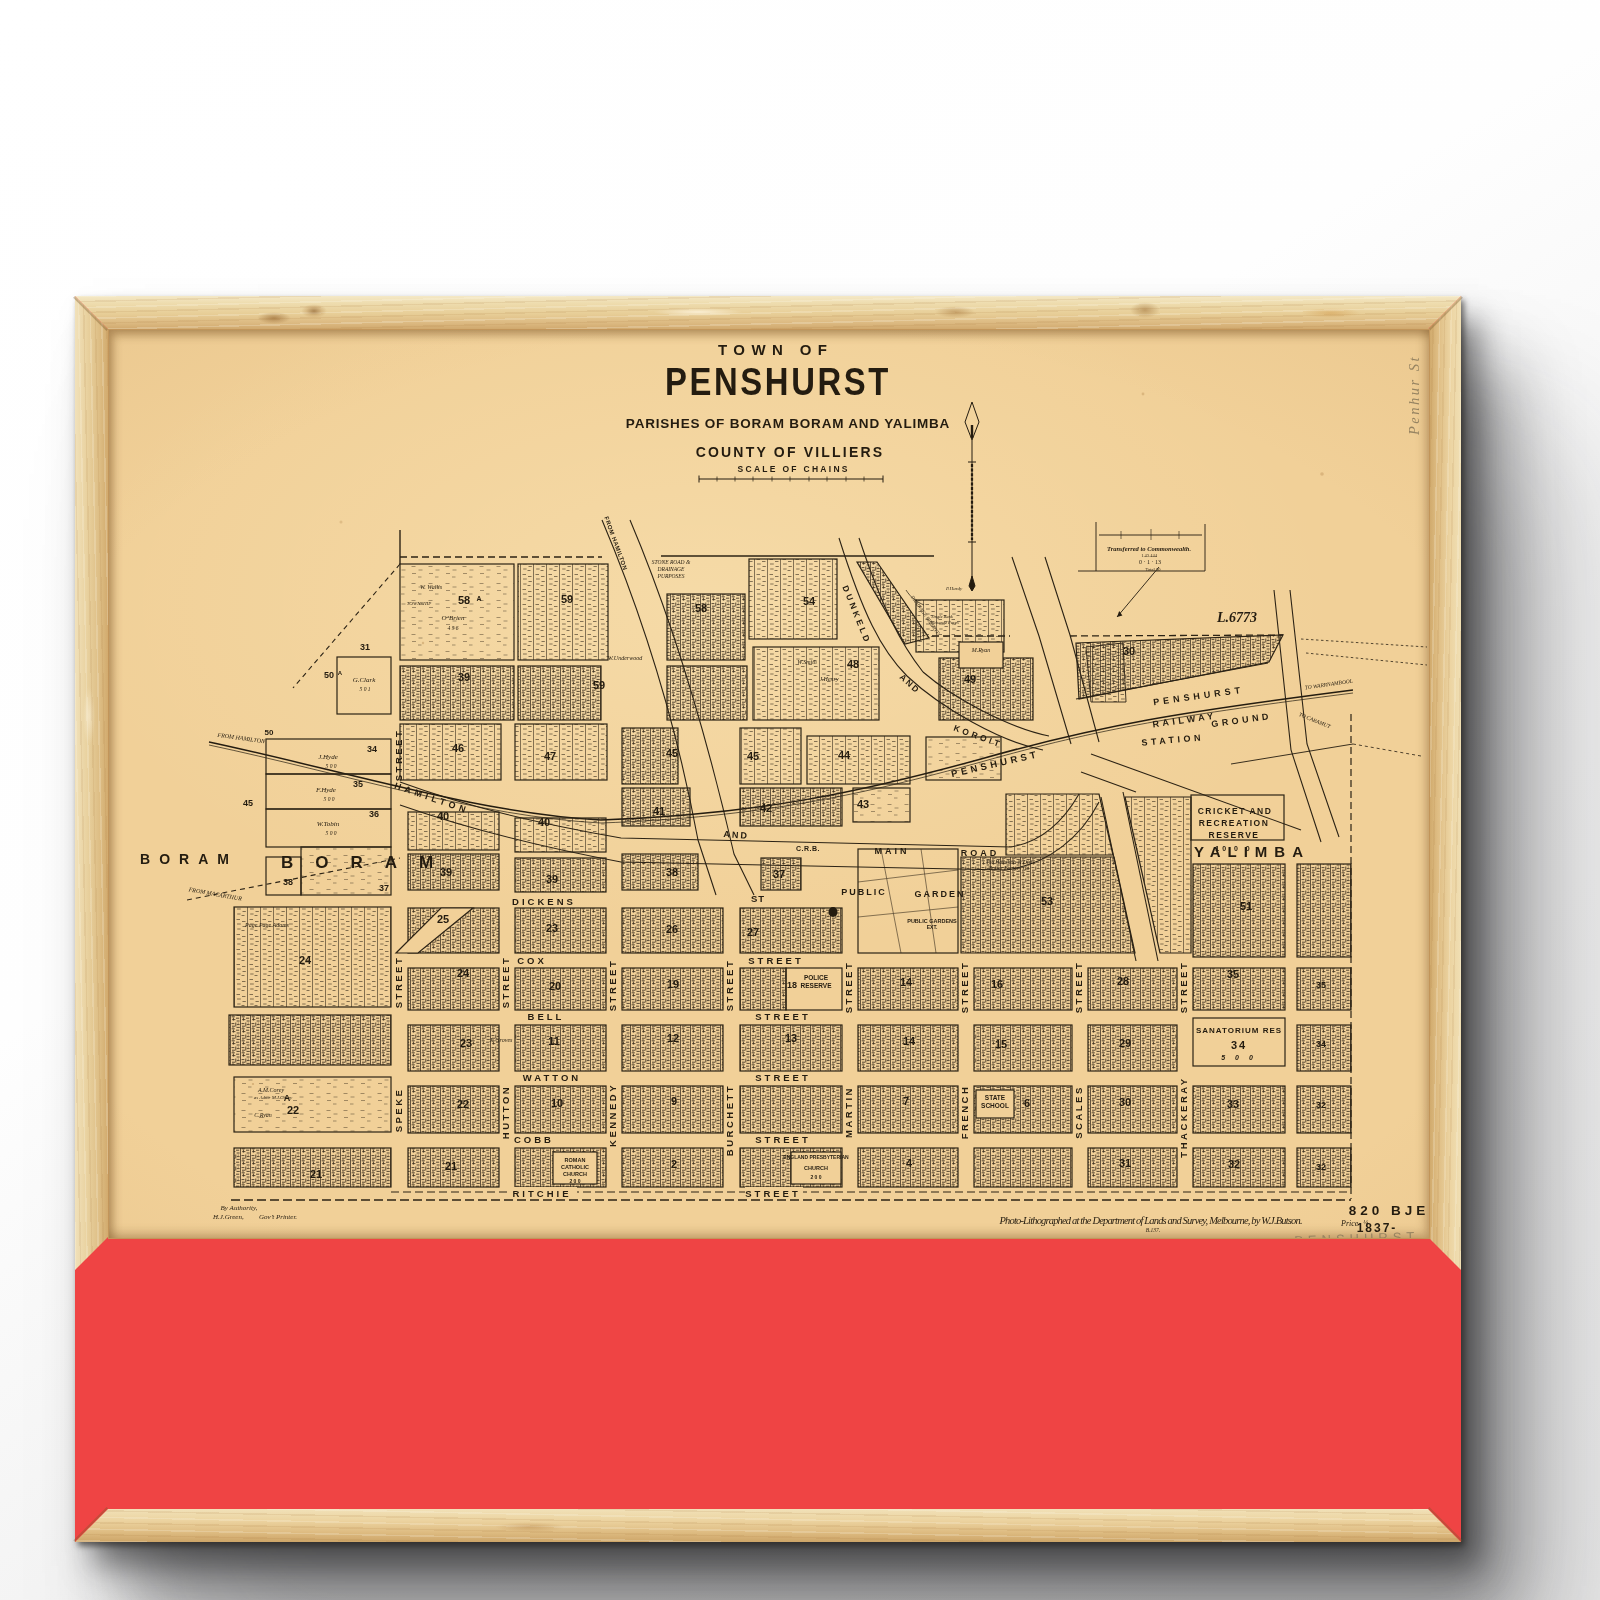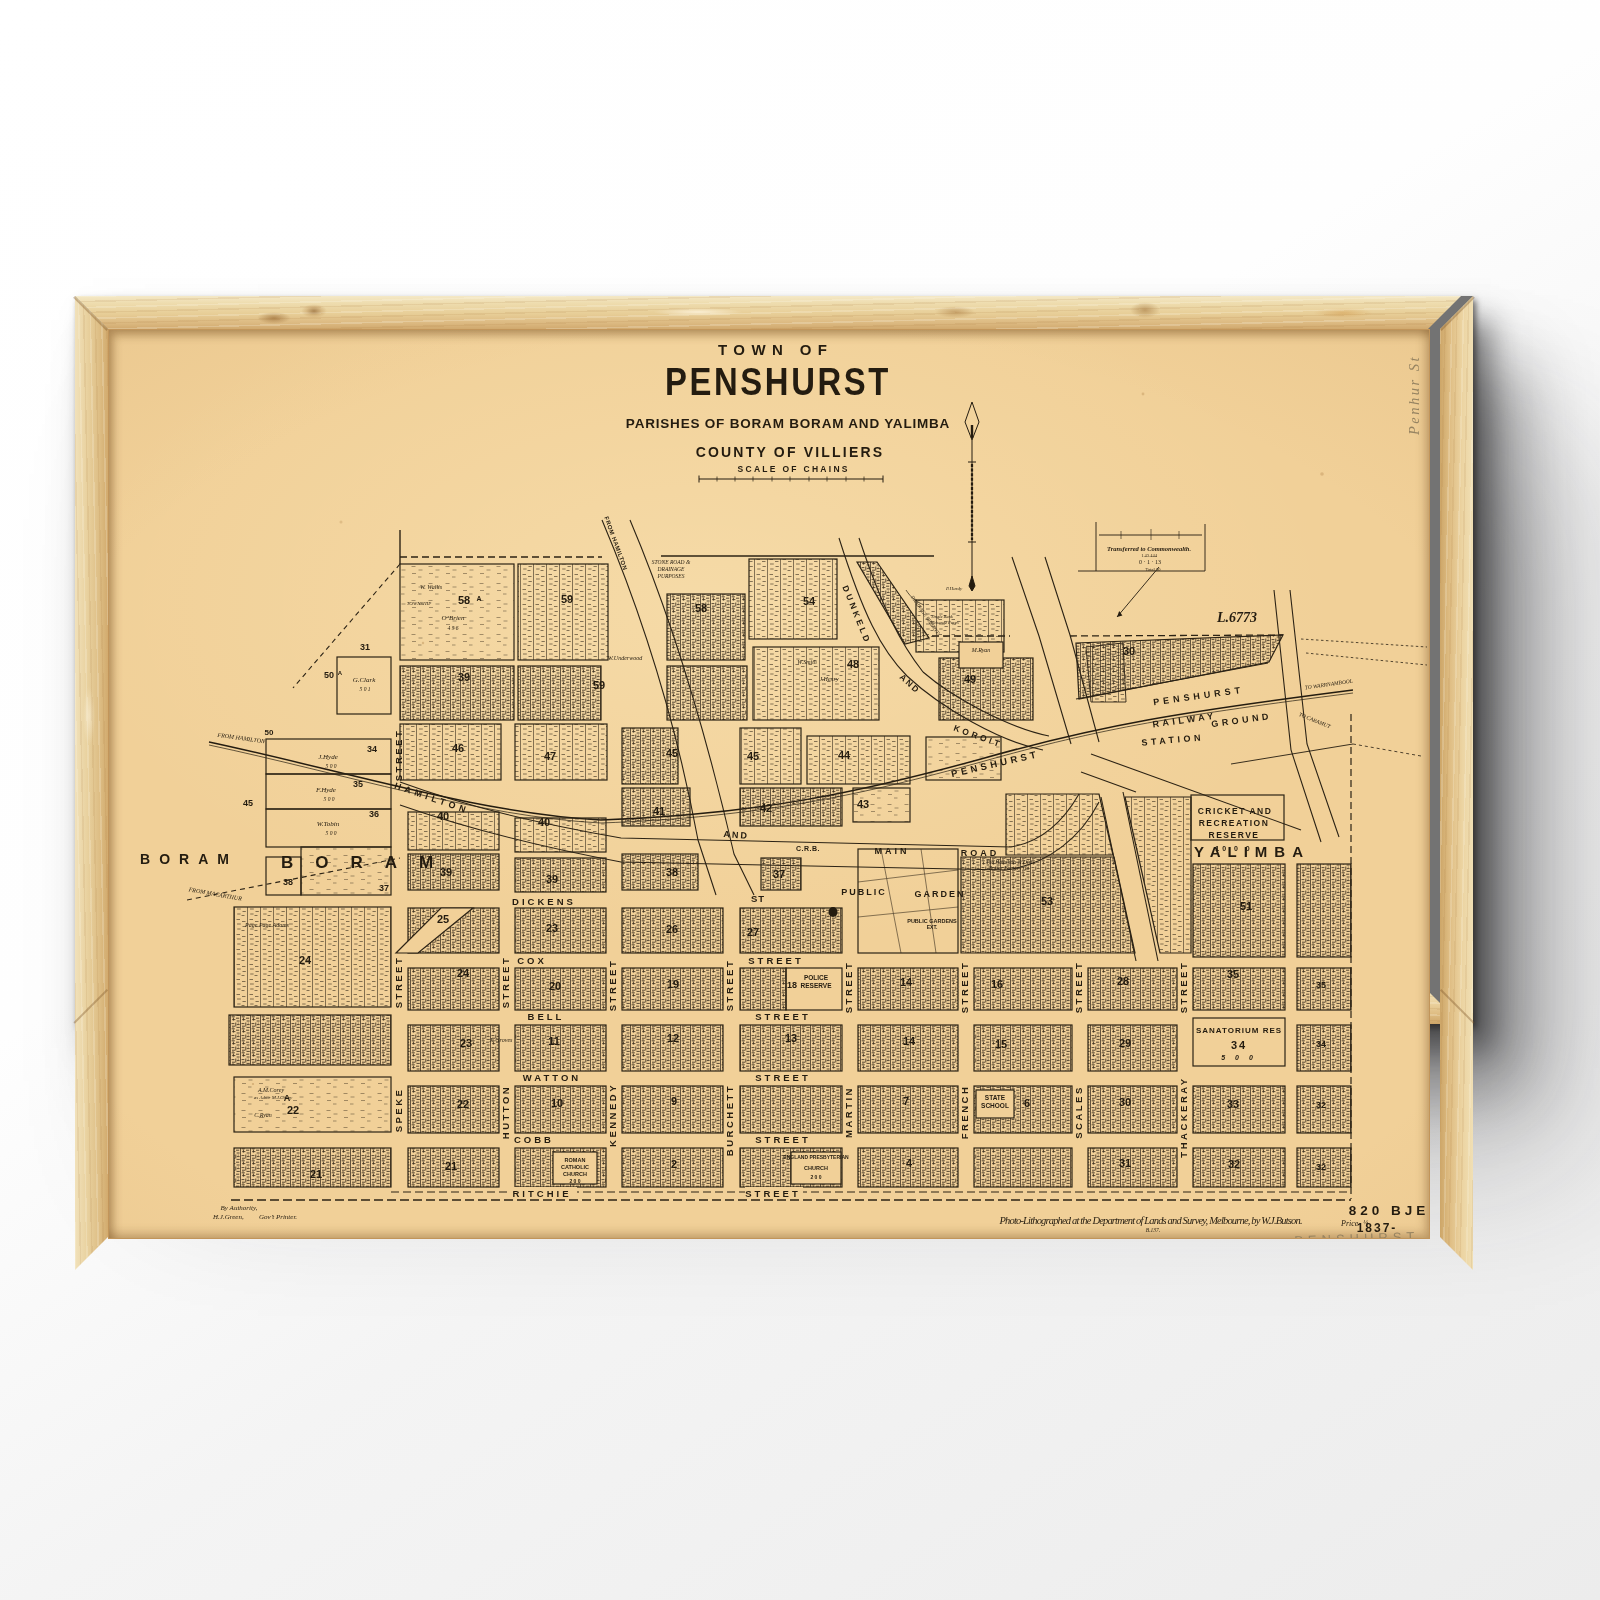--- a/index.html
+++ b/index.html
@@ -1,22 +1,22 @@
 <!DOCTYPE html>
 <html><head>
 <meta charset="utf-8">
 <style>
 html,body{margin:0;padding:0;}
 body{width:1600px;height:1600px;position:relative;overflow:hidden;
  background:
   radial-gradient(1200px 700px at 250px 200px, #ffffff 0%, rgba(255,255,255,0) 70%),
   linear-gradient(148deg,#ffffff 0%,#fefefe 40%,#f4f4f4 62%,#ececec 100%);
  font-family:"Liberation Sans", sans-serif;}
-#frame{position:absolute;left:75px;top:296px;width:1386px;height:728px;background:#737373;
- box-shadow: 3px 4px 6px rgba(30,28,25,.6), 18px 24px 28px rgba(28,28,30,.5), 48px 66px 64px rgba(28,28,31,.4), 100px 140px 140px rgba(32,32,36,.24); padding-left: 12px;}
+#frame{position:absolute;left:75px;top:296px;width:1386px;height:1246px;background:#ef4444;
+ box-shadow: 3px 4px 6px rgba(30,28,25,.6), 18px 24px 28px rgba(28,28,30,.5), 48px 66px 64px rgba(28,28,31,.4), 100px 140px 140px rgba(32,32,36,.24);}
 .fs{position:absolute;}
 .fst{left:0;top:0;width:1386px;height:33px;
  background:repeating-linear-gradient(178.6deg, rgba(255,252,240,.22) 0 1.5px, rgba(0,0,0,0) 1.5px 5px, rgba(165,115,55,.13) 5px 6.5px, rgba(0,0,0,0) 6.5px 11px),
  linear-gradient(180deg,#f4e8c6 0%, #eedcae 22%, #e7cd96 55%, #dcb981 82%, #d0a96e 100%);
  clip-path:polygon(0 0,1386px 0,1353px 33px,33px 33px);}
 .fsb{left:0;bottom:0;width:1386px;height:33px;
  background:repeating-linear-gradient(181.2deg, rgba(255,252,240,.20) 0 1.5px, rgba(0,0,0,0) 1.5px 5.5px, rgba(165,115,55,.13) 5.5px 7px, rgba(0,0,0,0) 7px 12px),
  linear-gradient(0deg,#cda568 0%, #debc82 30%, #ecd3a0 65%, #f1e1b8 100%);
  clip-path:polygon(33px 0,1353px 0,1386px 33px,0 33px);}
 .fsl{left:0;top:0;width:33px;height:974px;

